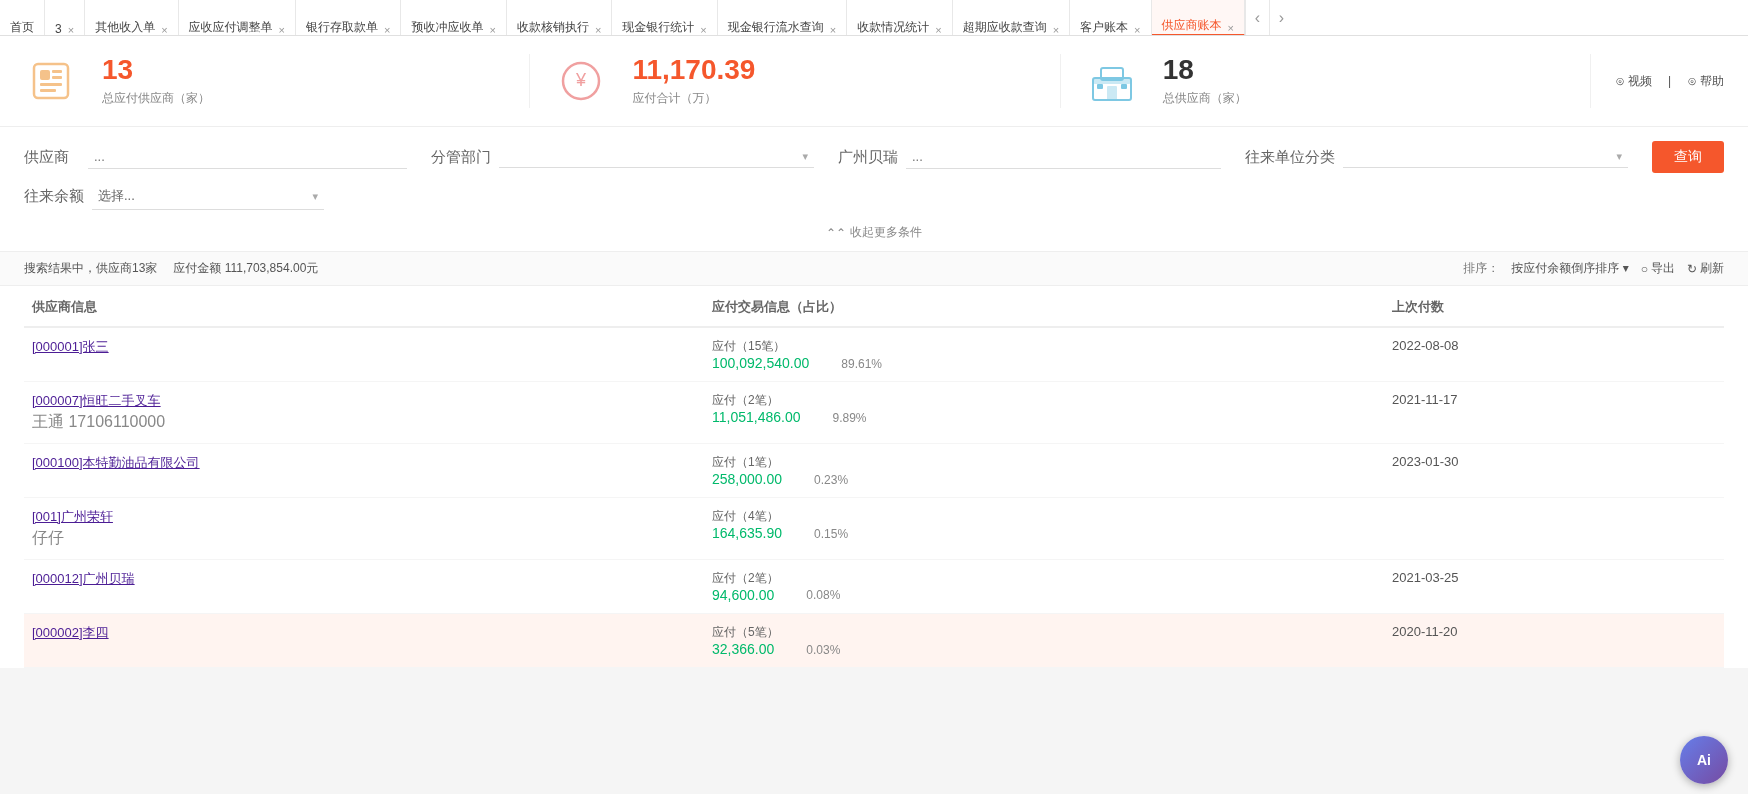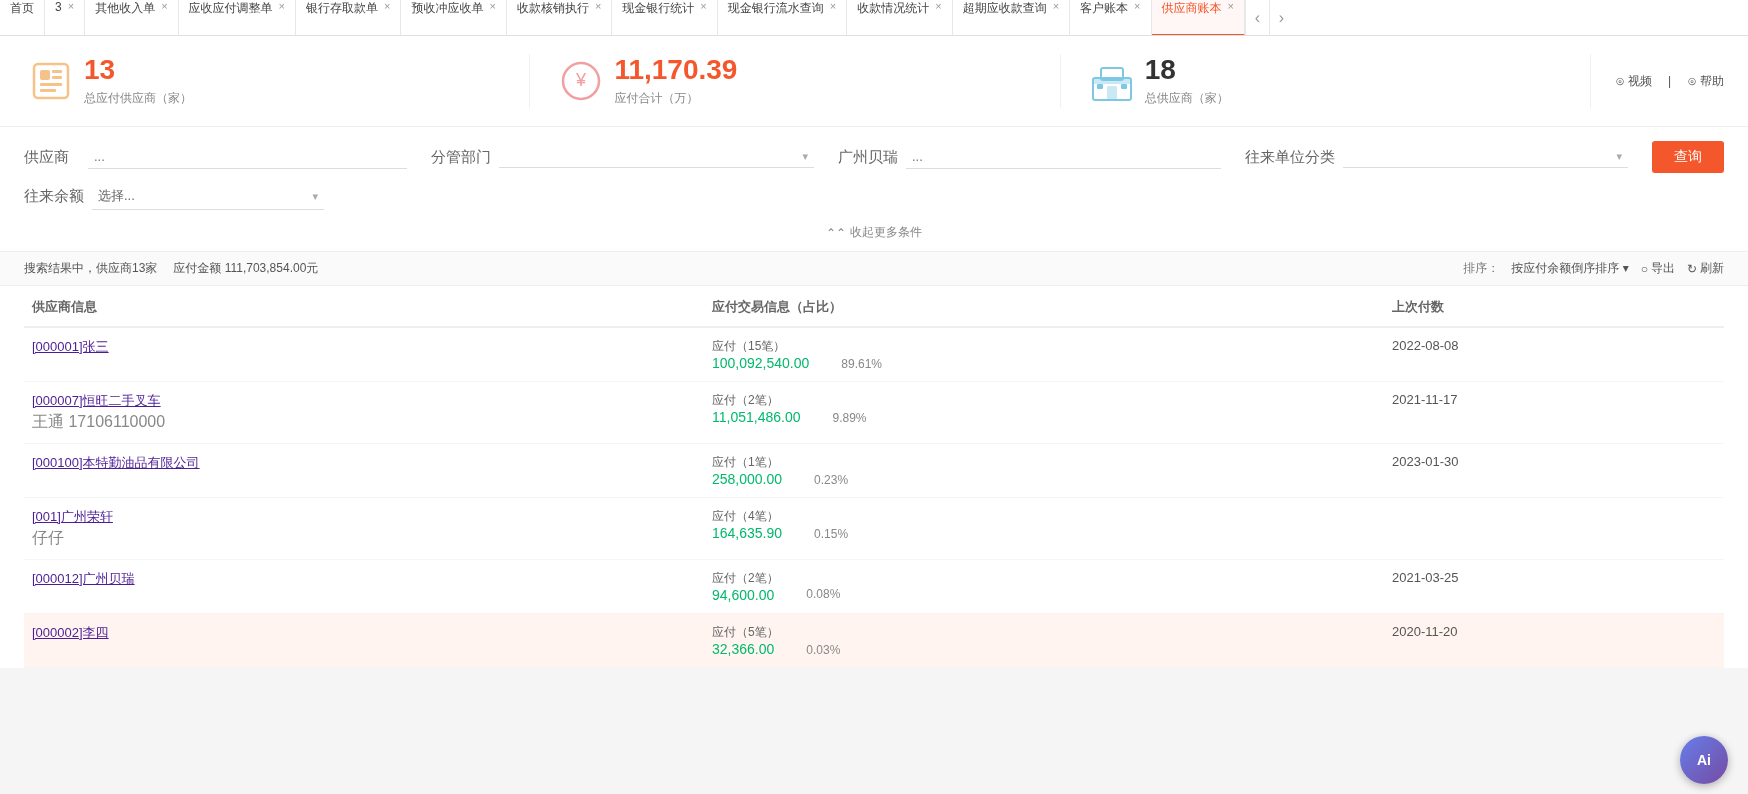--- a/index.html
+++ b/index.html
@@ -10,21 +10,21 @@
       display: flex;
       align-items: center;
       background: #fff;
       border-bottom: 1px solid #e0e0e0;
       height: 36px;
       padding: 0;
       overflow: hidden;
     }
     .nav-tab {
       display: inline-flex;
-      align-items: flex-start;
+      align-items: flex-end;
       padding: 0 10px;
       height: 36px;
       border-right: 1px solid #e8e8e8;
       white-space: nowrap;
       cursor: pointer;
       font-size: 12px;
       color: #444;
       gap: 4px;
     }
     .nav-tab.active { background: #fff7f5; color: #f5572c; border-bottom: 2px solid #f5572c; }
@@ -47,21 +47,21 @@
       display: flex;
       background: #fff;
       border-bottom: 1px solid #eeeeee;
       padding: 18px 24px;
       align-items: center;
       gap: 0;
     }
     .summary-card {
       display: flex;
       align-items: center;
-      gap: 6px;
+      gap: 24px;
       flex: 1;
       border-right: 1px solid #f0f0f0;
       padding: 0 24px 0 0;
       margin-right: 24px;
     }
     .summary-card:last-child { border-right: none; margin-right: 0; }
     .summary-icon {
       width: 54px;
       height: 54px;
       display: flex;
@@ -458,21 +458,21 @@
               <span class="tx-amount">164,635.90</span>
               <span class="tx-pct">0.15%</span>
             </div>
           </td>
           <td><span class="last-pay"></span></td>
         </tr>
         <tr>
           <td><a class="supplier-link">[000012]广州贝瑞</a></td>
           <td>
             <div class="tx-label">应付（2笔）</div>
-            <div style="display: flex; align-items: flex-start; gap: 16px;">
+            <div style="display: flex; align-items: center; gap: 16px;">
               <span class="tx-amount">94,600.00</span>
               <span class="tx-pct">0.08%</span>
             </div>
           </td>
           <td><span class="last-pay">2021-03-25</span></td>
         </tr>
         <tr class="highlighted">
           <td><a class="supplier-link">[000002]李四</a></td>
           <td>
             <div class="tx-label">应付（5笔）</div>

